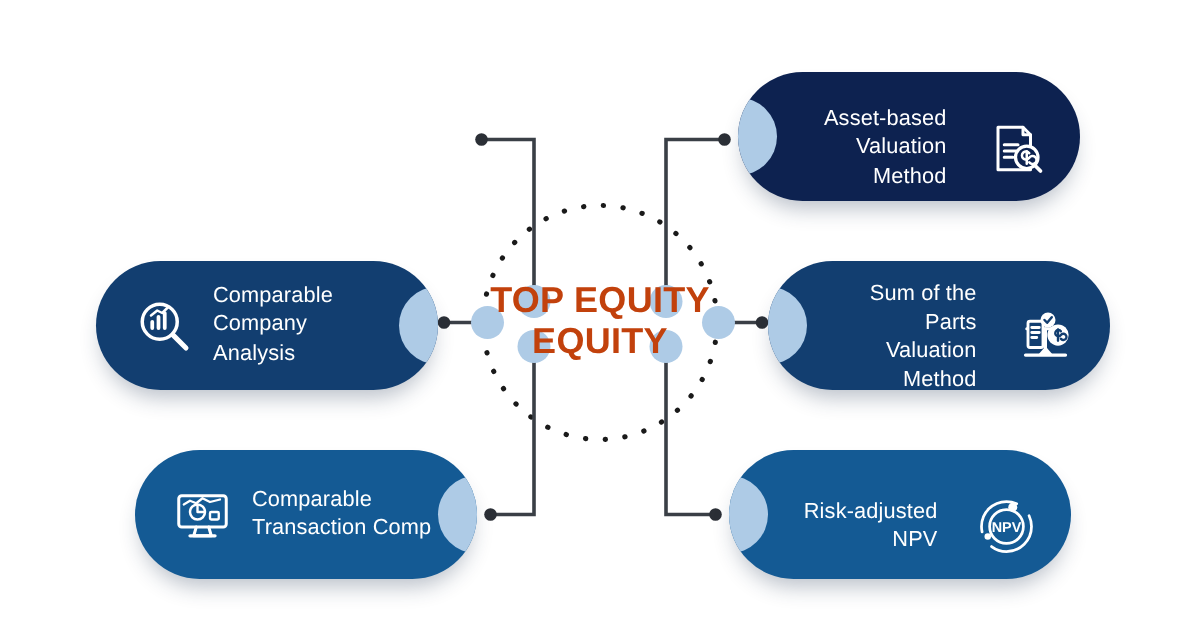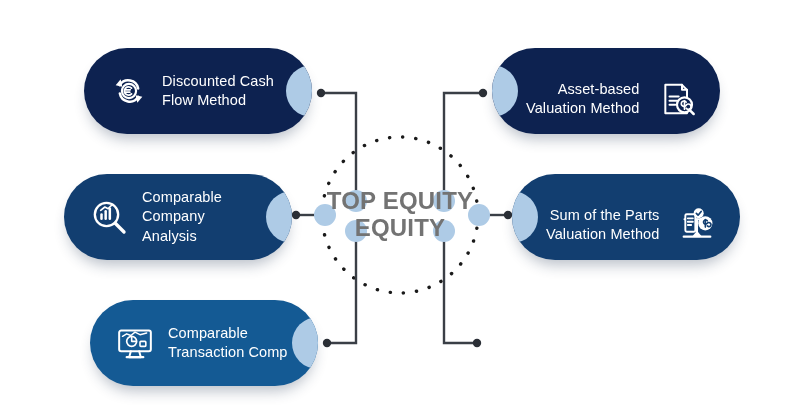--- a/index.html
+++ b/index.html
@@ -26,21 +26,21 @@
     left: 300px; top: 160px;
     width: 200px; height: 110px;
     display: flex; flex-direction: column;
     align-items: center; justify-content: center;
     text-align: center;
   }
   .hub-line {
     font-size: 24px;
     font-weight: bold;
     letter-spacing: 0.2px;
-    color: #737373;
+    color: #c2410c;
     line-height: 1.12;
     white-space: nowrap;
   }
   
   .node {
     position: absolute;
     height: 86px;
     border-radius: 48px;
     display: flex;
     align-items: center;
@@ -67,21 +67,21 @@
     flex: 0 0 auto;
     width: 42px; height: 42px;
     display: flex; align-items: center; justify-content: center;
   }
   .node-icon svg { width: 40px; height: 40px; display: block; }
 
   
   .node.left .node-inner { padding: 0 30px 0 24px; gap: 12px; }
   .node.left .node-label { text-align: left; }
   
-  .node.right .node-inner { padding: 16px 22px 0 34px; gap: 6px; justify-content: space-between; }
+  .node.right .node-inner { padding: 16px 22px 0 34px; gap: 25px; justify-content: space-between; }
   .node.right .node-label { text-align: right; }
 
   
   .bump {
     position: absolute;
     width: 26px; height: 52px;
     background: #aecbe6;
     top: 17px;
     z-index: 3;
   }
@@ -133,38 +133,20 @@
     <circle cx="479" cy="215" r="11" fill="#aecbe6"></circle>
     <circle cx="356" cy="231" r="11" fill="#aecbe6"></circle>
     <circle cx="444" cy="231" r="11" fill="#aecbe6"></circle>
   </svg>
 
   <div class="hub">
     <div class="hub-line">TOP EQUITY</div>
     <div class="hub-line">EQUITY</div>
   </div>
 
-  <div class="node left tone-dark" id="node-dcf">
-    <div class="node-inner">
-      <span class="node-icon">
-        <svg viewBox="0 0 48 48" fill="none" stroke="#ffffff" stroke-width="3" stroke-linecap="round" stroke-linejoin="round">
-          <path d="M13 17 A12 12 0 0 1 35 21"></path>
-          <polyline points="14 10 8 17 16 19" fill="#ffffff" stroke="none"></polyline>
-          <path d="M35 31 A12 12 0 0 1 13 27"></path>
-          <polyline points="34 38 40 31 32 29" fill="#ffffff" stroke="none"></polyline>
-          <circle cx="24" cy="24" r="8.5" stroke-width="2.6"></circle>
-          <path d="M27 20.5 A5 5 0 1 0 27 27.5" stroke-width="2.2"></path>
-          <path d="M19.5 22.6 H25.5 M19.5 25.4 H25" stroke-width="2"></path>
-        </svg>
-      </span>
-      <span class="node-label">Discounted Cash
-Flow Method</span>
-      <span class="bump"></span>
-    </div>
-  </div>
 
   <div class="node right tone-dark" id="node-asset">
     <div class="node-inner">
       <span class="bump"></span>
       <span class="node-label">Asset-based
 Valuation Method</span>
       <span class="node-icon">
         <svg viewBox="0 0 48 48" fill="none" stroke="#ffffff" stroke-width="2.4" stroke-linecap="round" stroke-linejoin="round">
           <path d="M10 7 H30 L36 13 V41 H10 Z"></path>
           <path d="M30 7 V13 H36"></path>
@@ -231,14 +213,29 @@
           <path d="M9 16 L14 13 L19 15 L24 11 L30 14 L38 12" stroke-width="1.8"></path>
           <rect x="30" y="22" width="7" height="6" rx="1" stroke-width="1.9"></rect>
         </svg>
       </span>
       <span class="node-label">Comparable
 Transaction Comp</span>
       <span class="bump"></span>
     </div>
   </div>
 
+  <div class="node right tone-bright" id="node-npv">
+    <div class="node-inner">
+      <span class="bump"></span>
+      <span class="node-label">Risk-adjusted NPV</span>
+      <span class="node-icon">
+        <svg viewBox="0 0 48 48" fill="none" stroke="#ffffff" stroke-width="2.2" stroke-linecap="round" stroke-linejoin="round">
+          <circle cx="24" cy="24" r="20" stroke-dasharray="44 14"></circle>
+          <circle cx="24" cy="24" r="13.5"></circle>
+          <circle cx="29" cy="8.5" r="3.6" fill="#ffffff" stroke="none"></circle>
+          <circle cx="9" cy="32" r="2.6" fill="#ffffff" stroke="none"></circle>
+          <text x="24" y="28.8" text-anchor="middle" font-family="Liberation Sans, sans-serif" font-size="11.5" font-weight="bold" fill="#ffffff" stroke="none">NPV</text>
+        </svg>
+      </span>
+    </div>
+  </div>
 
 </div>
 
 </body></html>

